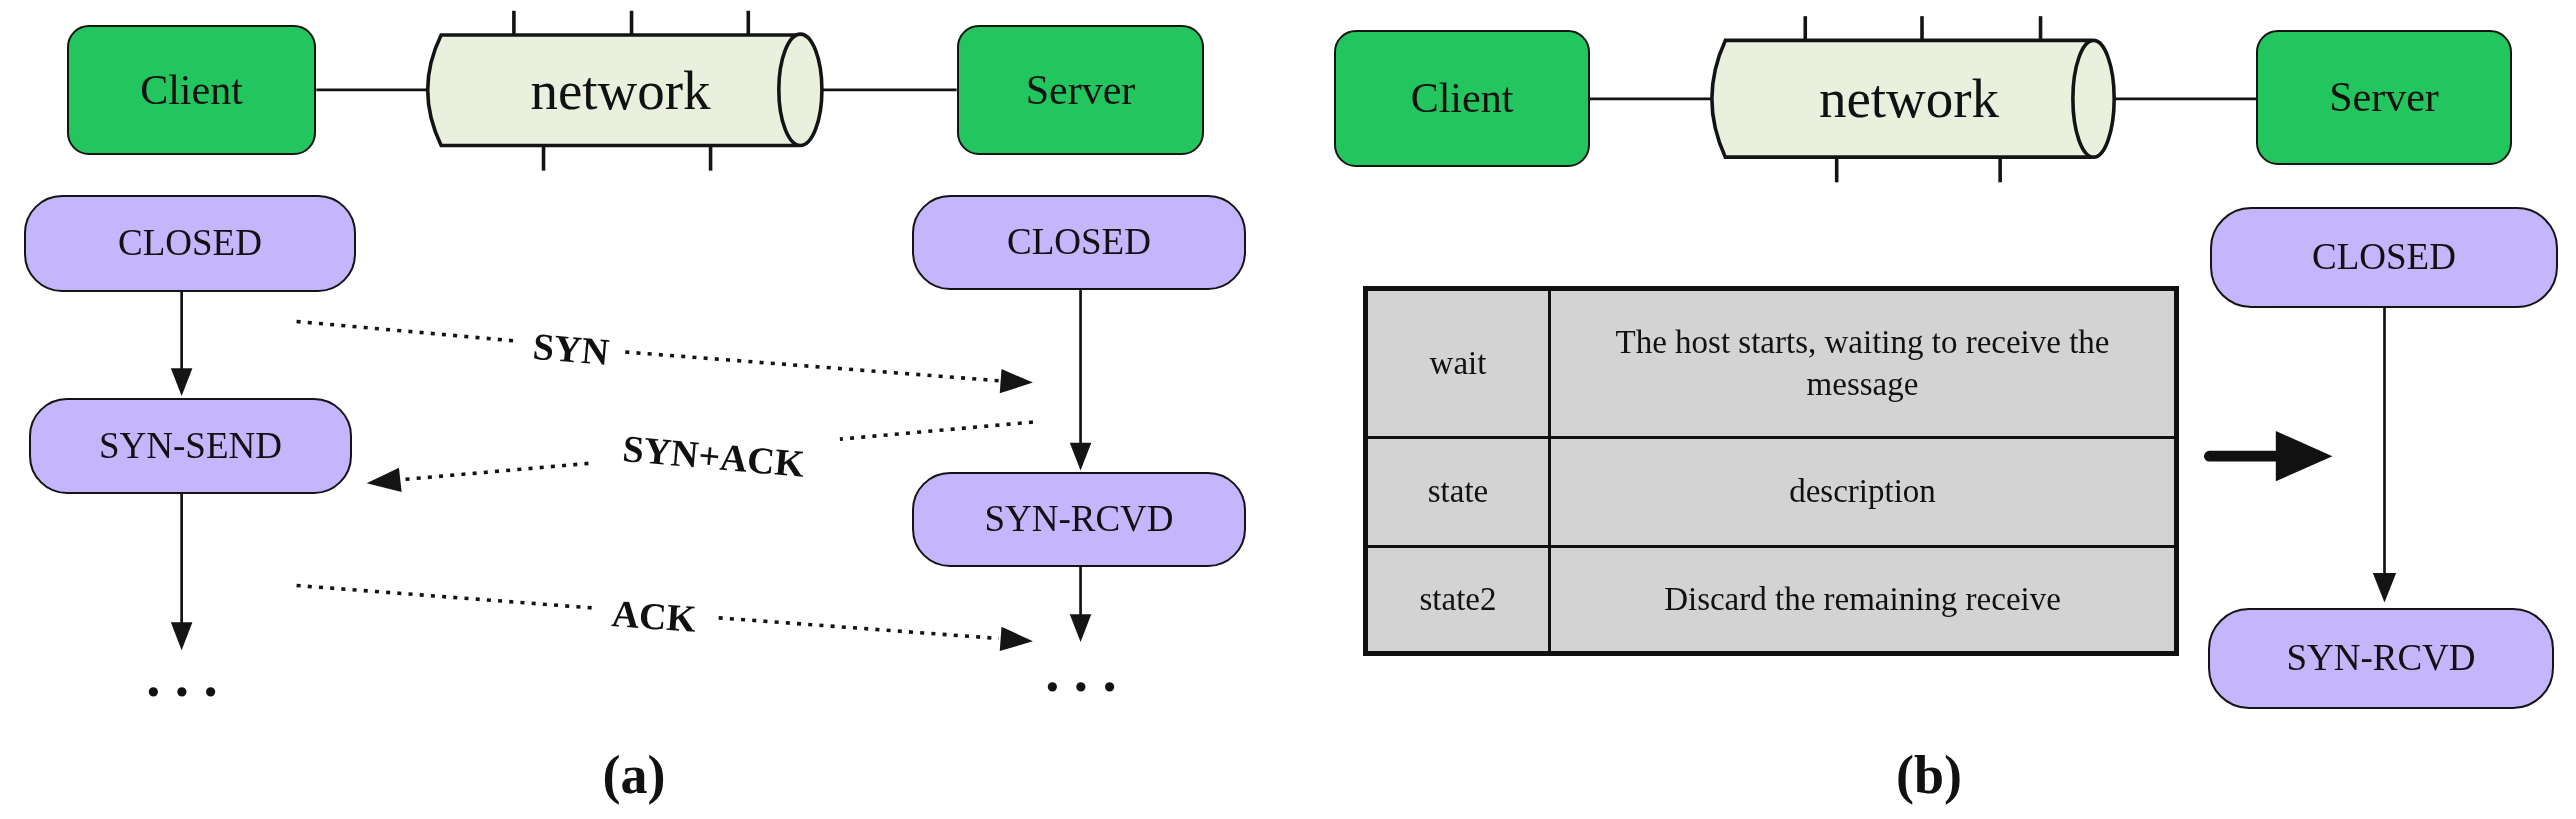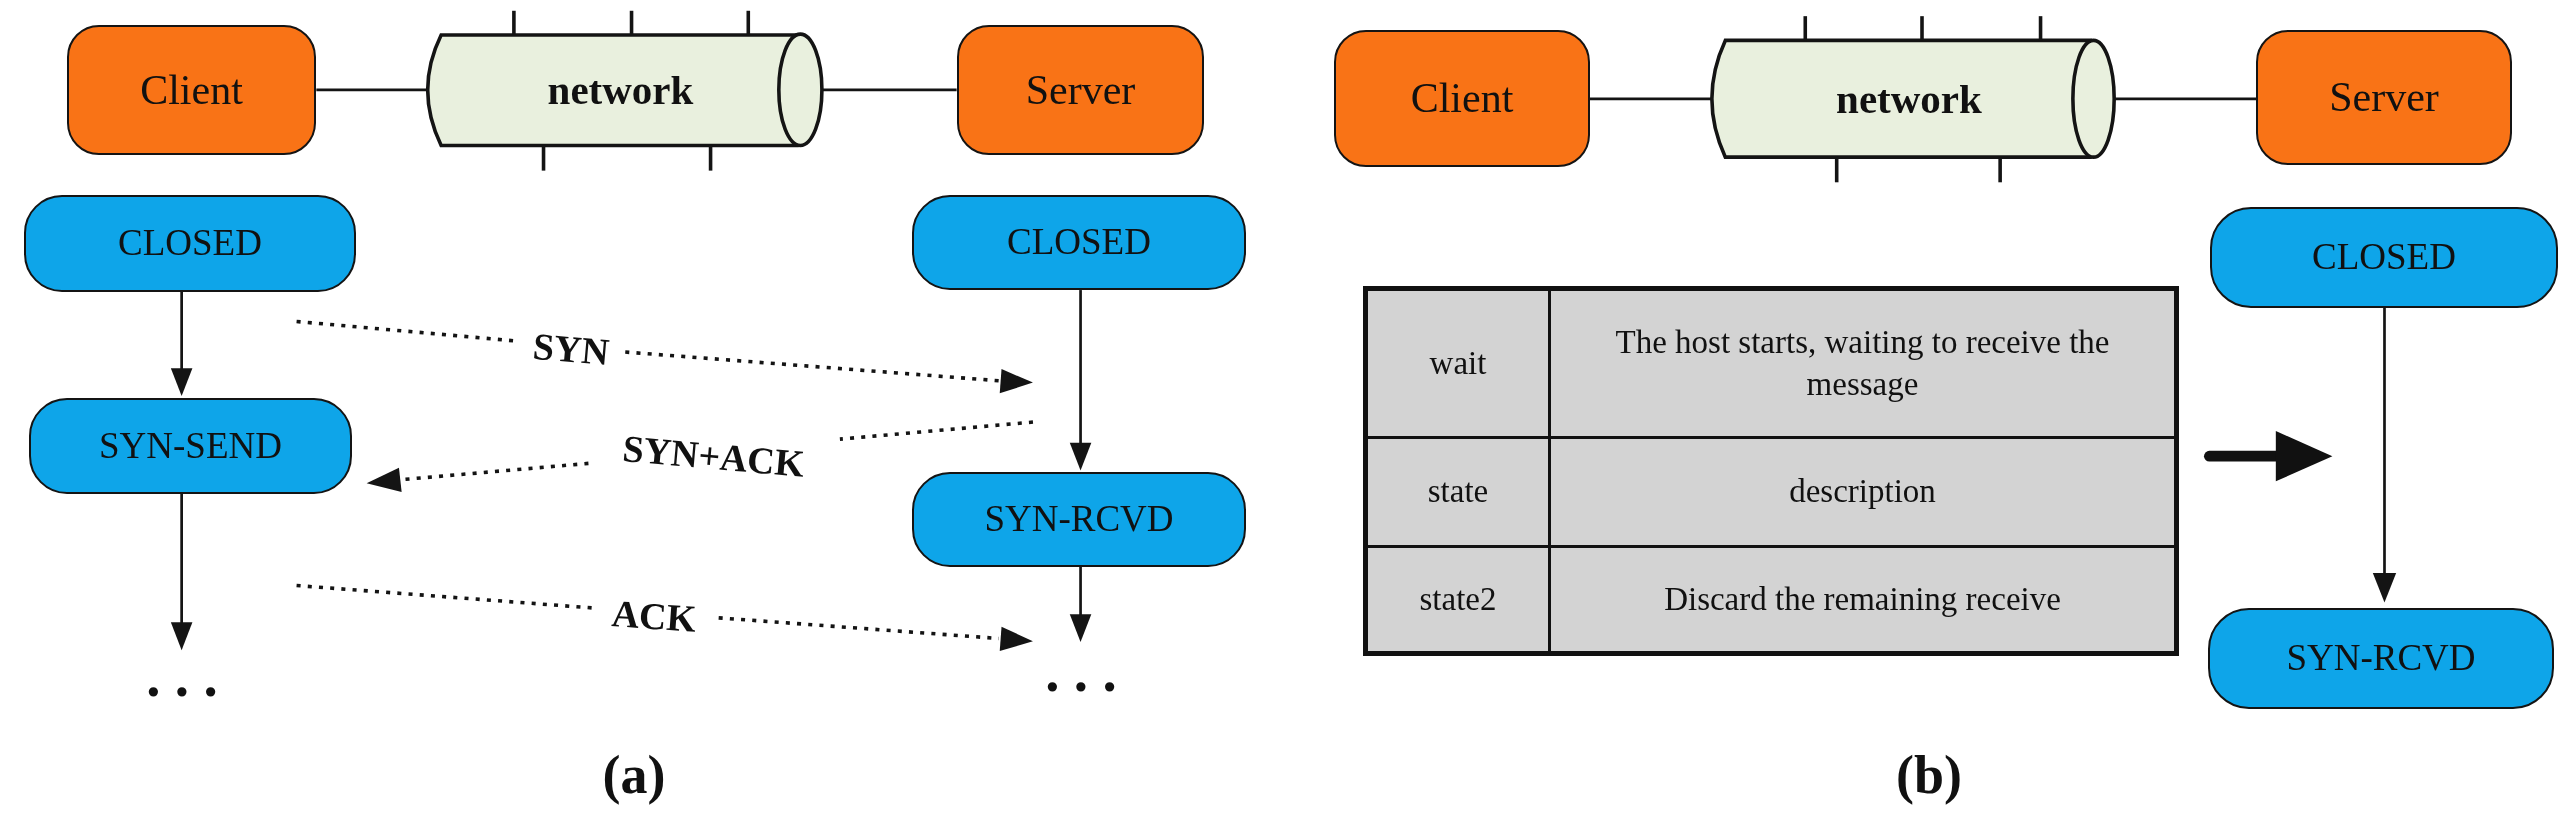--- a/index.html
+++ b/index.html
@@ -13,25 +13,25 @@
   }
   .layer{position:absolute;left:0;top:0;width:2576px;height:819px;}
   .node{
     position:absolute;
     display:flex;align-items:center;justify-content:center;
     box-sizing:border-box;
     border:2.7px solid #141414;
     text-align:center;
     line-height:1.05;
   }
-  .host{background:#f97316;border-radius:32px;font-size:42px;}
-  .state{background:#0ea5e9;border-radius:38px;font-size:37px;}
+  .host{background:#22c55e;border-radius:22px;font-size:42px;}
+  .state{background:#c4b5fd;border-radius:38px;font-size:37px;}
   .cyl-label{
     position:absolute;display:flex;align-items:center;justify-content:center;
-    font-size:41px;background:transparent;border:none;font-weight:bold;
+    font-size:55px;background:transparent;border:none;
   }
   .msg{
     position:absolute;display:flex;align-items:center;justify-content:center;
     font-weight:bold;font-size:38px;white-space:nowrap;
     transform-origin:center center;
   }
   .dots{
     position:absolute;display:flex;align-items:center;justify-content:center;
     font-weight:bold;font-size:57px;letter-spacing:14.4px;text-indent:14.4px;
   }

